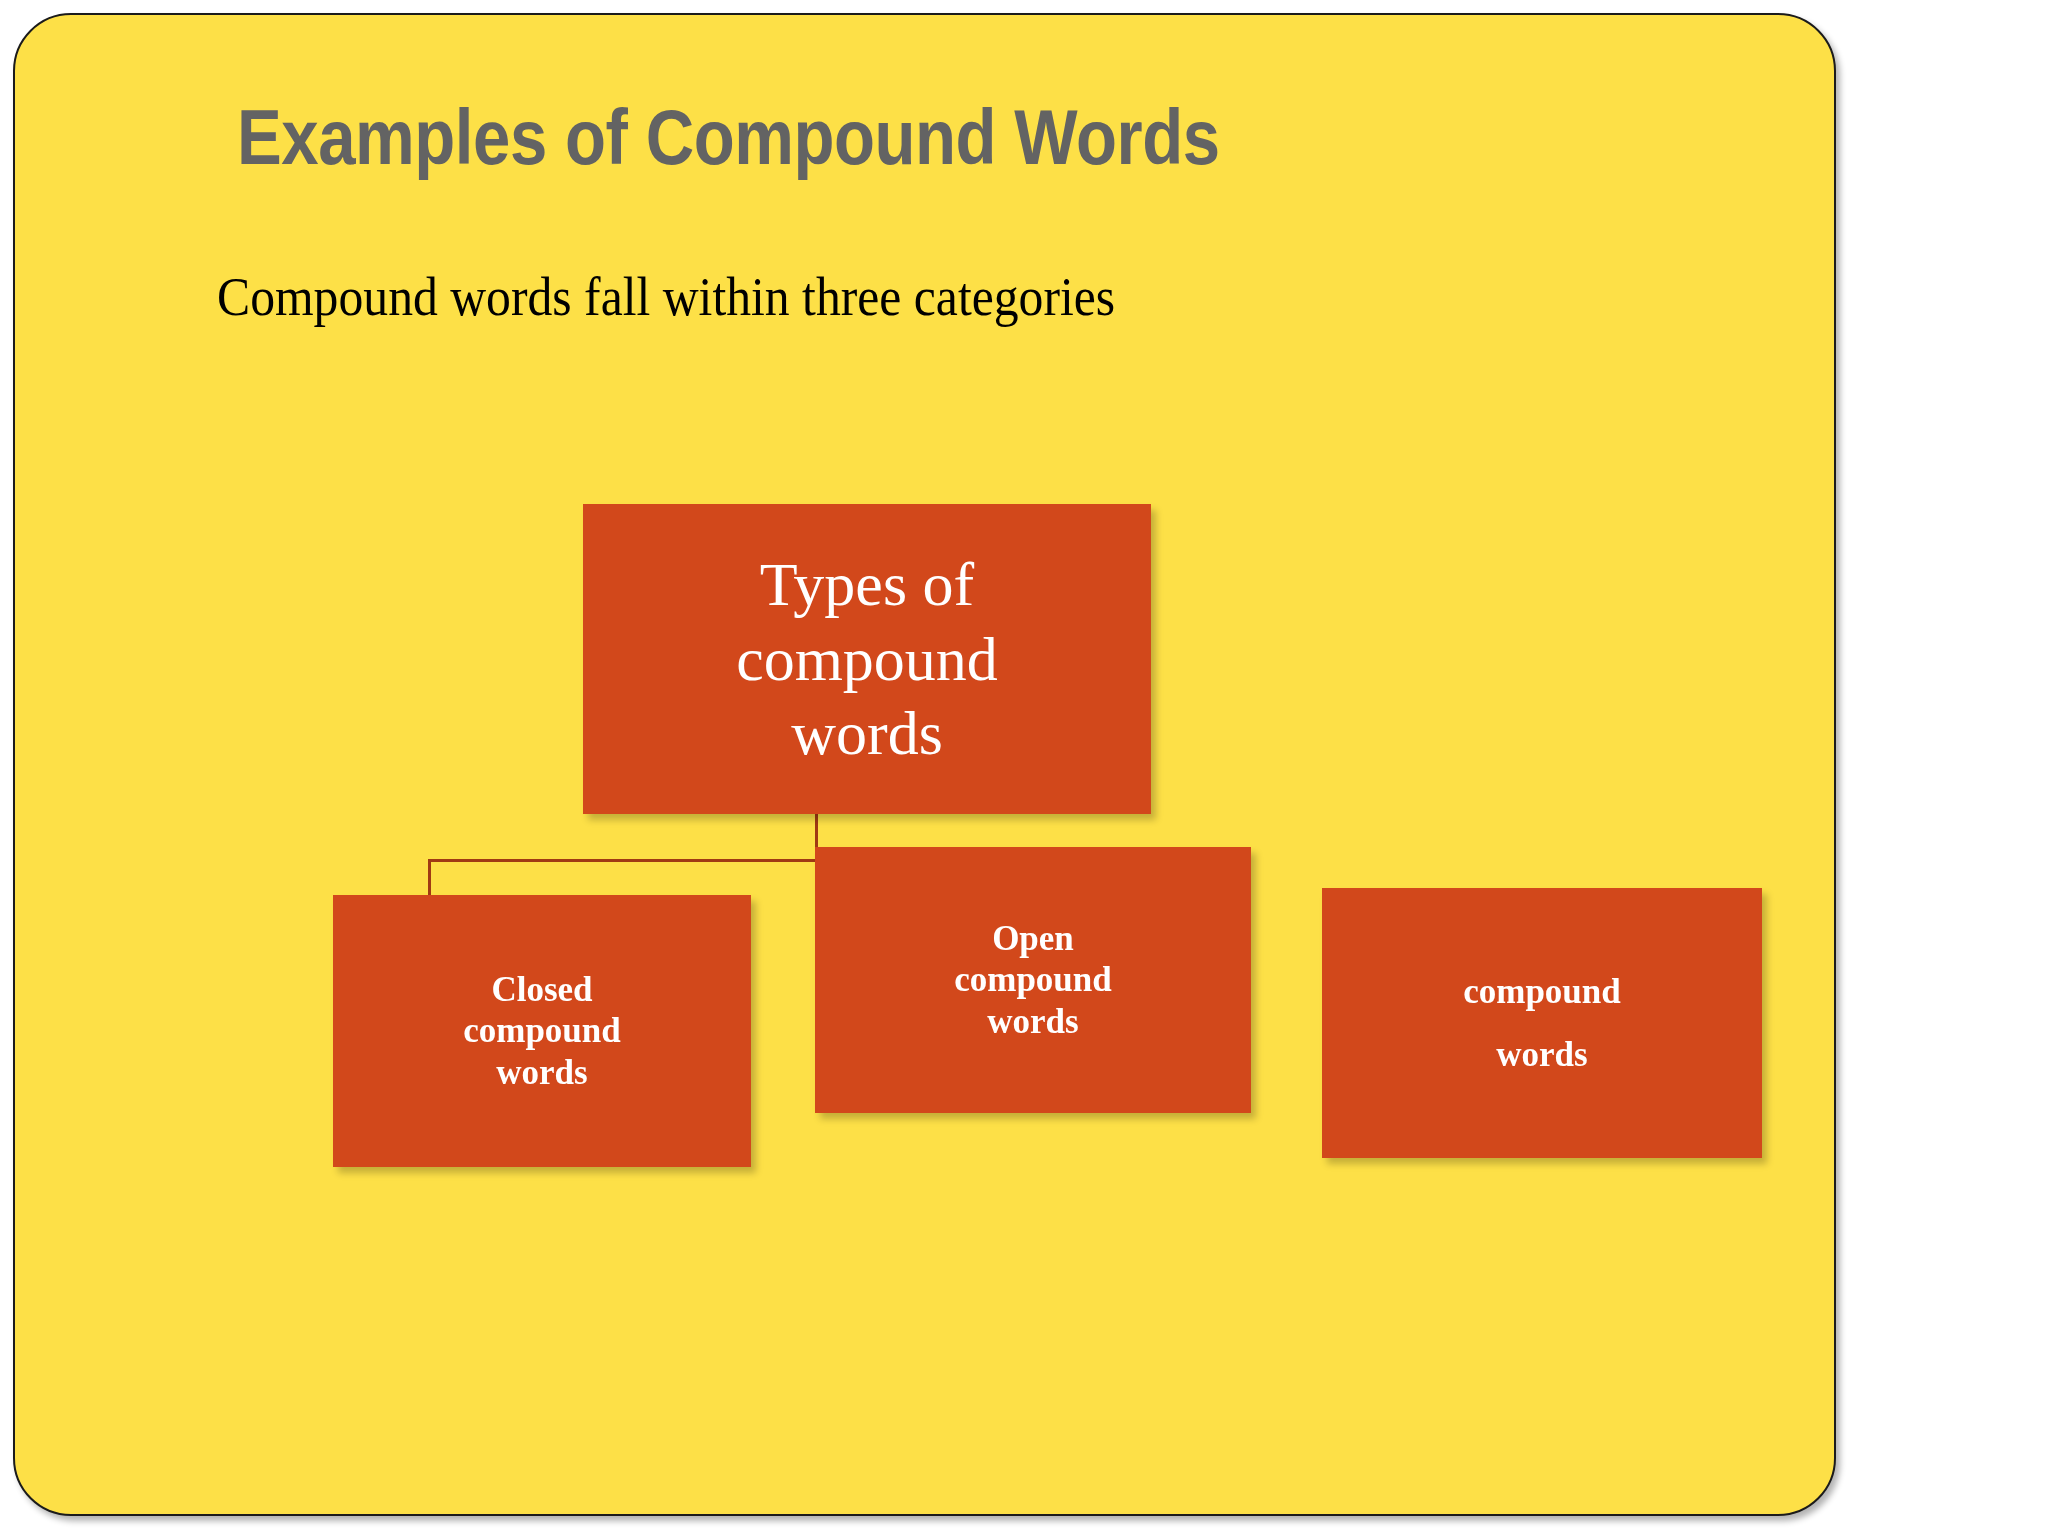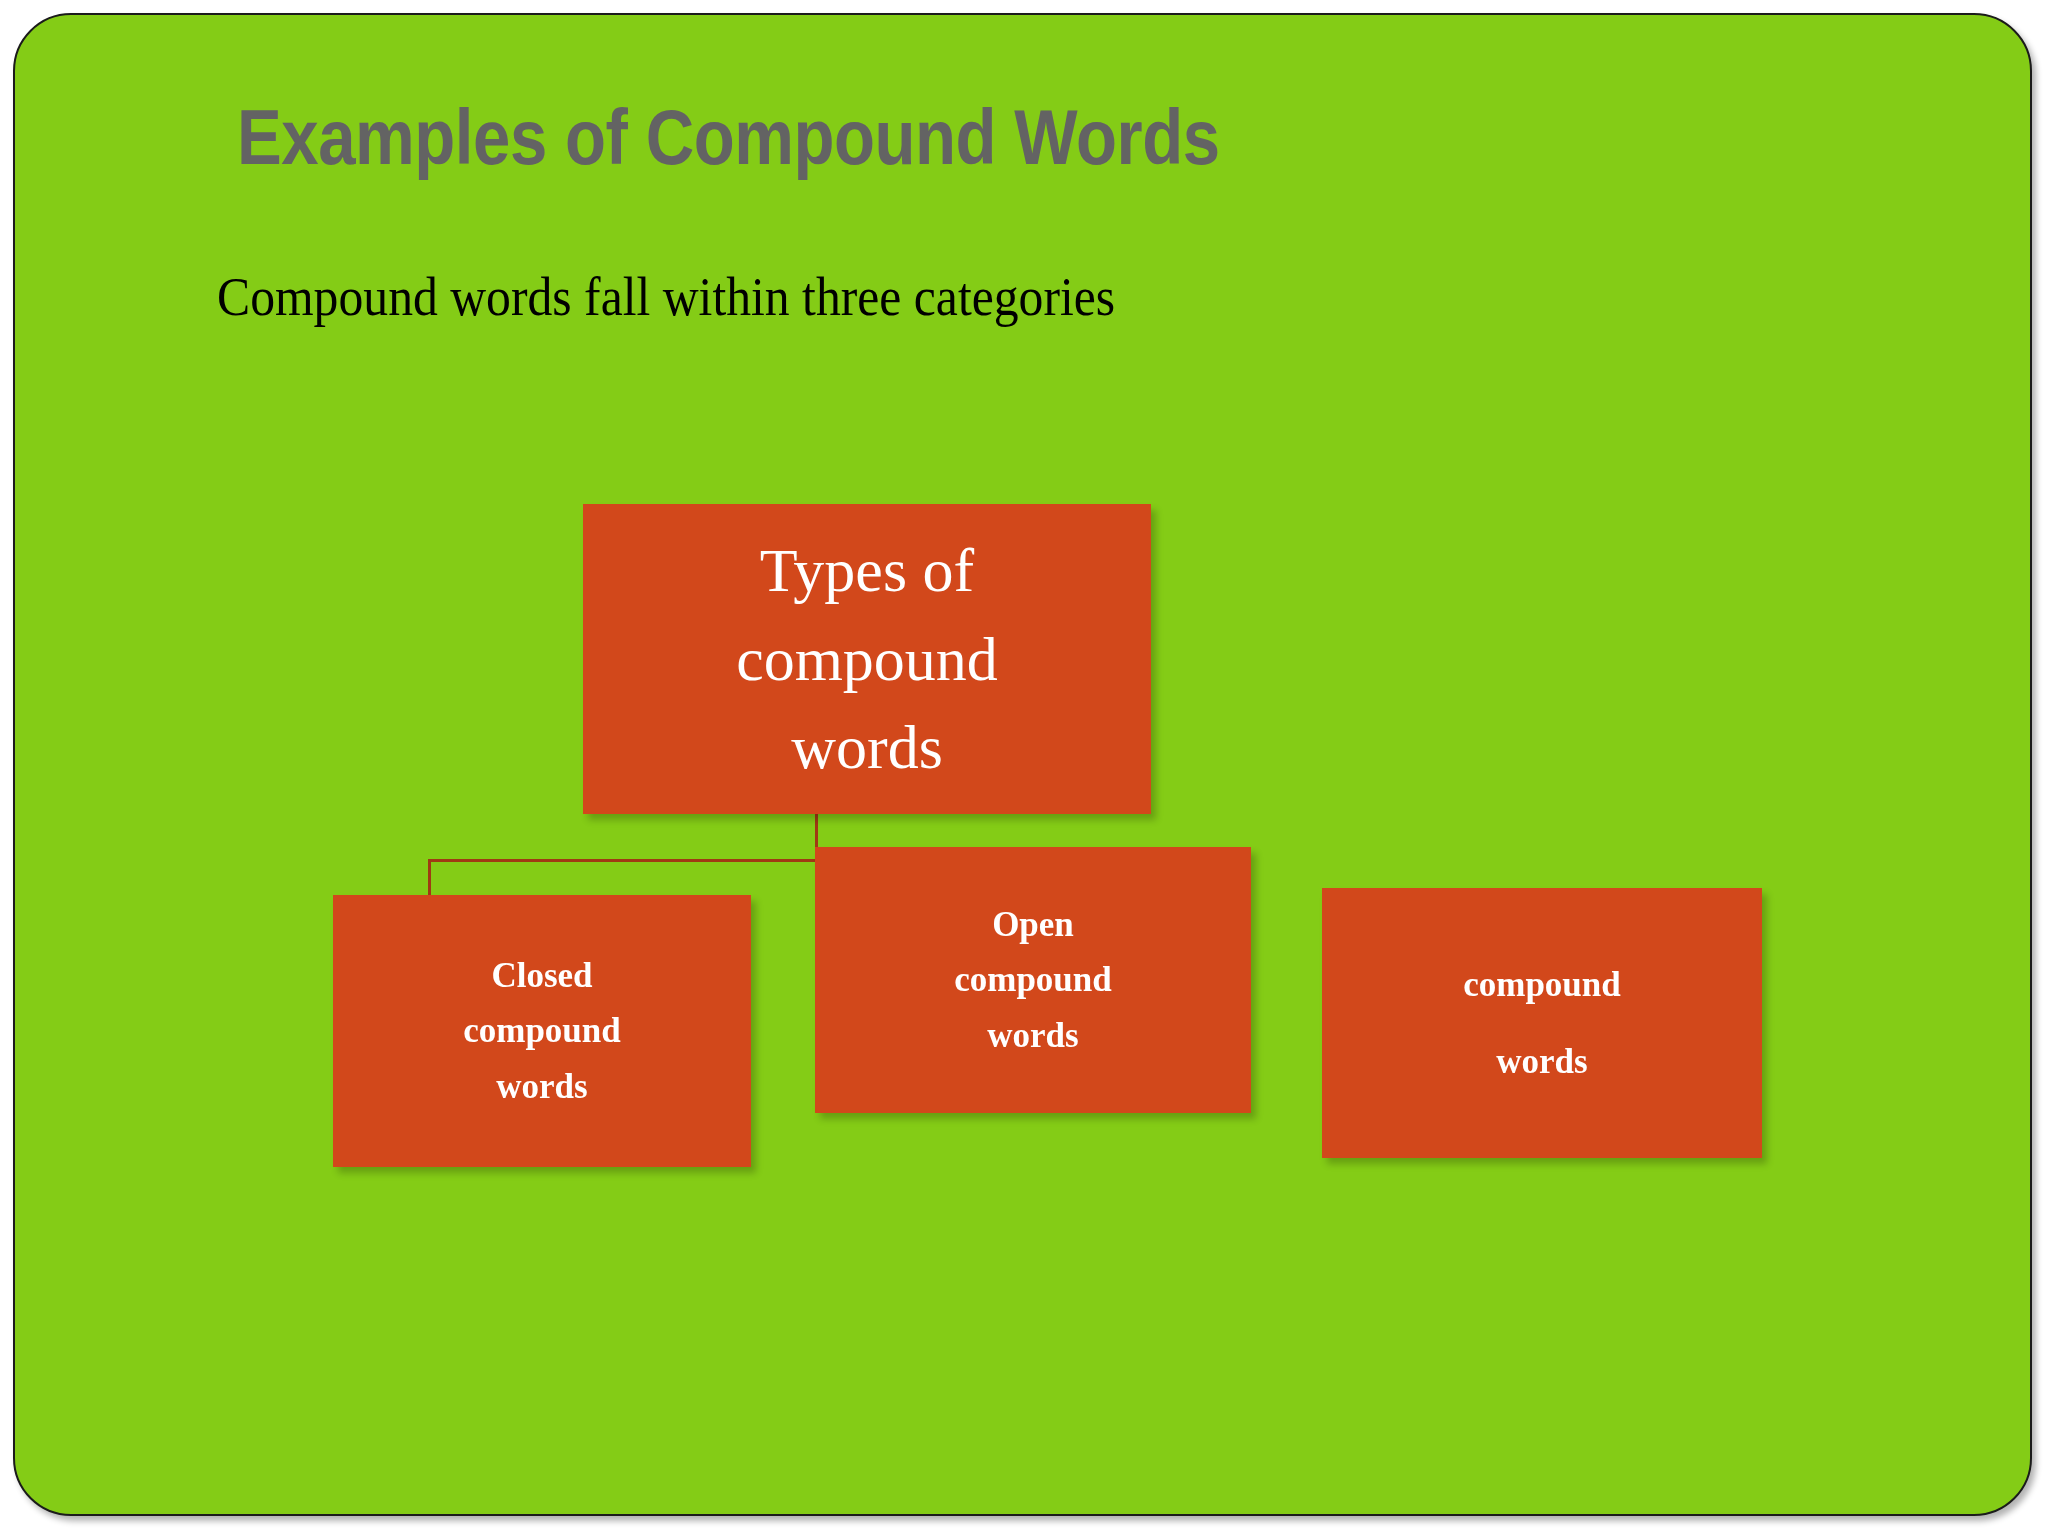--- a/index.html
+++ b/index.html
@@ -5,22 +5,22 @@
   * { margin:0; padding:0; box-sizing:border-box; }
   html, body {
     width:2048px; height:1536px;
     background:#ffffff;
     font-family:"Liberation Serif", serif;
     overflow:hidden;
   }
   #slide {
     position:absolute;
     left:13px; top:13px;
-    width:2019px; height:1503px;
-    background:#84cc16;
+    width:1823px; height:1503px;
+    background:#fde047;
     border:2.5px solid #1b1b1b;
     border-radius:58px;
     box-shadow: 4px 5px 6px rgba(0,0,0,0.30);
   }
 
   
   #title {
     position:absolute;
     left:222px; top:82px;
     width:1600px;
@@ -59,21 +59,20 @@
   .node {
     position:absolute;
     background:#D2481B;
     color:#FFFFFF;
     display:flex;
     flex-direction:column;
     align-items:center;
     justify-content:center;
     text-align:center;
     box-shadow: 5px 6px 7px rgba(0,0,0,0.22);
-    gap: 14px;
   }
 
   #node-root {
     left:568px; top:489px;
     width:568px; height:310px;
     font-family:"Liberation Serif", serif;
     font-weight:normal;
     font-size:62px;
     line-height:1.20;
   }

